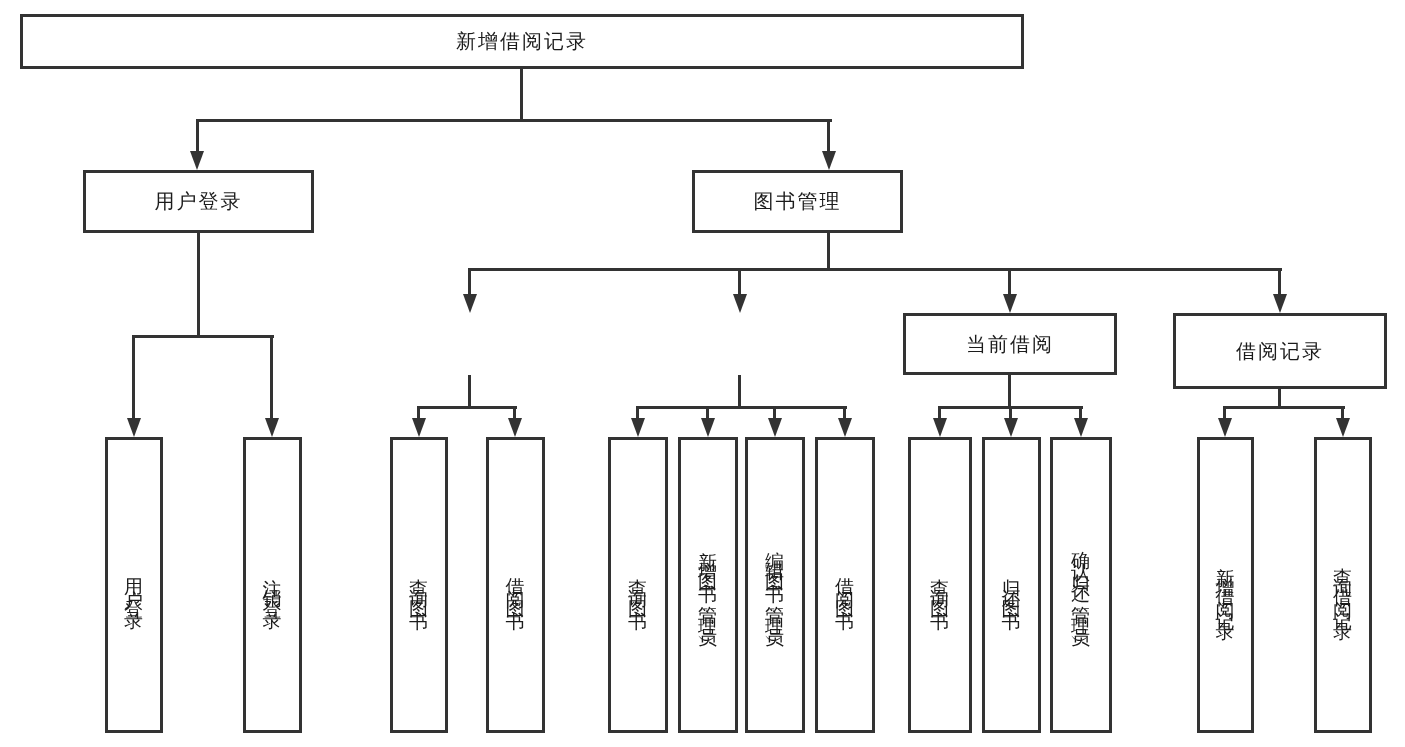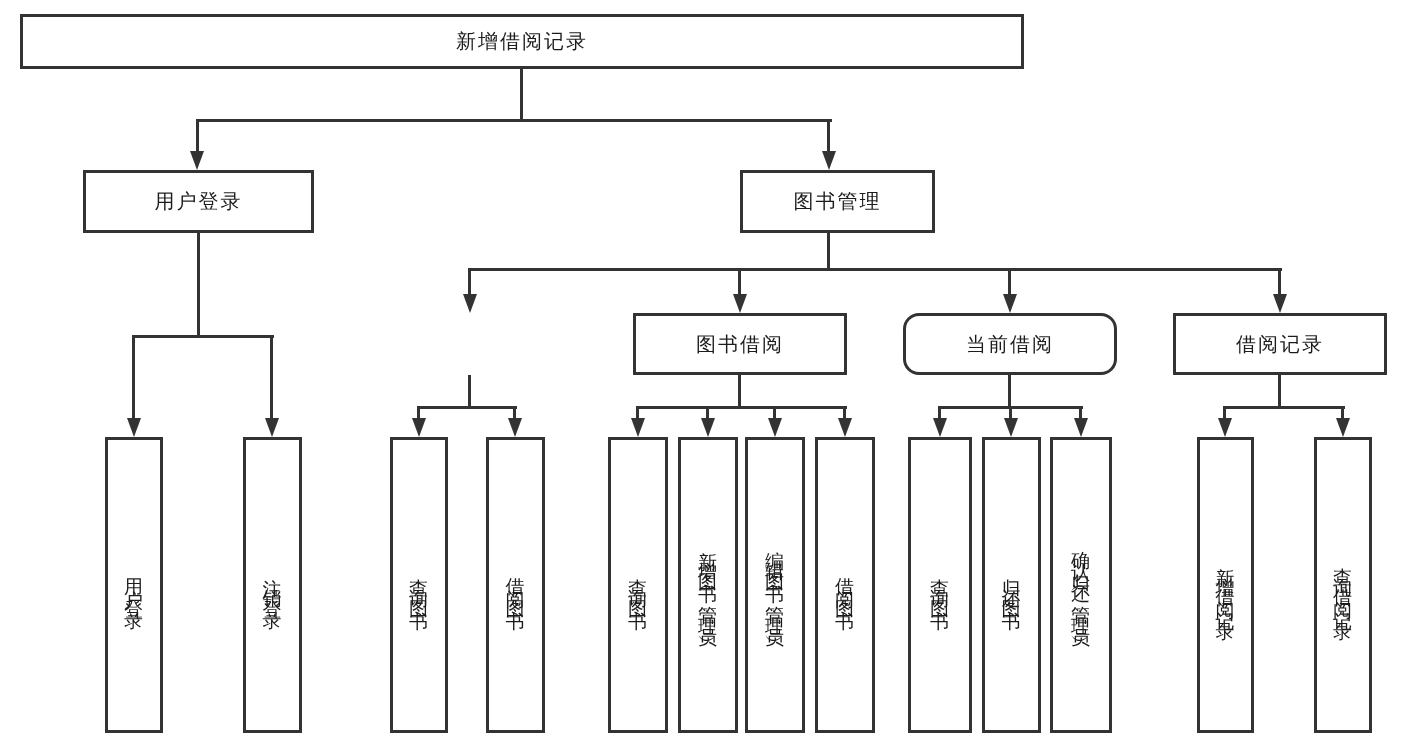--- a/index.html
+++ b/index.html
@@ -29,25 +29,24 @@
   }
 </style>
 </head>
 <body>
 
 <div class="stage">
 
   <div class="box" style="left:20px; top:14px; width:1004px; height:55px;">新增借阅记录</div>
 
   <div class="box" style="left:83px; top:170px; width:231px; height:63px;">用户登录</div>
-  <div class="box" style="left:740px; top:170px; width:195px; height:63px;">图书管理</div>
+  <div class="box" style="left:692px; top:170px; width:211px; height:63px;">图书管理</div>
 
-  <div class="box" style="left:633px; top:313px; width:214px; height:62px;">图书借阅</div>
-  <div class="box" style="left:903px; top:313px; width:214px; height:62px;border-radius:16px;">当前借阅</div>
-  <div class="box" style="left:1173px; top:313px; width:214px; height:62px;">借阅记录</div>
+  <div class="box" style="left:903px; top:313px; width:214px; height:62px;">当前借阅</div>
+  <div class="box" style="left:1173px; top:313px; width:214px; height:76px;">借阅记录</div>
 
   <div class="box" style="left:105px; top:437px; width:58px; height:296px;">
     <span class="vtext">用户登录</span>
   </div>
   <div class="box" style="left:243px; top:437px; width:59px; height:296px;">
     <span class="vtext">注销登录</span>
   </div>
 
   <div class="box" style="left:390px; top:437px; width:58px; height:296px;">
     <span class="vtext">查询图书</span>

